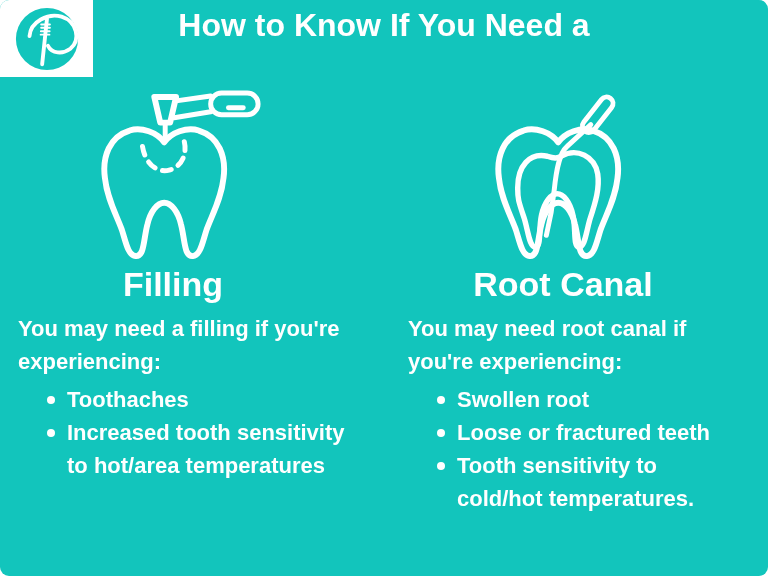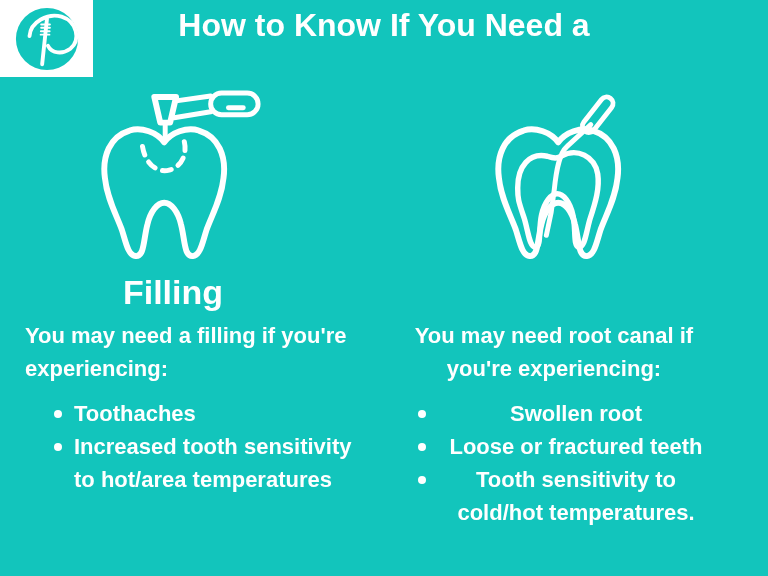--- a/index.html
+++ b/index.html
@@ -1,42 +1,42 @@
 <!DOCTYPE html>
 <html><head>
 <meta charset="utf-8">
 <style>
   html,body{margin:0;padding:0;}
   .canvas{
     position:relative;width:768px;height:576px;overflow:hidden;
     background:#12C5BC;color:#FFFFFF;
-    font-family:"Liberation Sans","DejaVu Sans",sans-serif;font-weight:700;
+    font-family:"Liberation Sans","DejaVu Sans",sans-serif;font-weight:700;border-radius:9px;
   }
   .logo-box{
     position:absolute;top:0;left:0;width:93px;height:77px;background:#FFFFFF;
     display:flex;align-items:center;justify-content:center;
   }
   .title{
     position:absolute;top:4px;left:0;width:768px;margin:0;
     text-align:center;font-size:32px;line-height:42px;font-weight:700;
   }
   .section-heading{
-    position:absolute;top:272px;margin:0;text-align:center;
+    position:absolute;top:264px;margin:0;text-align:center;
     font-size:34px;line-height:40px;font-weight:700;
   }
   .heading-left{left:0;width:346px;}
   .heading-right{left:384px;width:358px;}
   .tooth-art{position:absolute;top:90px;}
   .tooth-art.left{left:98px;}
   .tooth-art.right{left:492px;}
   .col{position:absolute;top:312px;font-size:22px;line-height:33px;}
   .col-left{left:18px;width:350px;}
-  .col-right{left:382px;width:344px;text-align:center;}
-  .intro{margin:7px;}
-  ul.bullets{margin:12px;padding:0 0 0 24px;list-style:none;}
+  .col-right{left:408px;width:344px;}
+  .intro{margin:0;}
+  ul.bullets{margin:5px;padding:0 0 0 24px;list-style:none;}
   ul.bullets li{position:relative;padding-left:20px;}
   ul.bullets li::before{
     content:"";position:absolute;left:0;top:13px;width:8px;height:8px;
     border-radius:50%;background:#FFFFFF;
   }
 </style>
 </head>
 <body>
 
 <div class="canvas">
@@ -77,20 +77,21 @@
   <svg class="tooth-art right" width="168" height="175" viewBox="0 0 170 175">
     <g fill="none" stroke="#FFFFFF" stroke-width="6" stroke-linecap="round" stroke-linejoin="round">
       <path d="M 67,52 C 60,42 44,36 32,40 C 12,46 4,66 7,88 C 9,108 18,124 24,140 C 28,152 30,166 38,167 C 47,168 46,150 50,135 C 53,122 60,113 67,113 C 74,113 81,122 84,135 C 88,150 87,168 96,167 C 104,166 106,152 110,140 C 116,124 125,108 127,88 C 130,66 122,46 102,40 C 90,36 74,42 67,52 Z"></path>
       <path stroke-width="5.5" d="M 26,98 C 26,76 38,62 56,66 C 62,68 66,69 70,66 C 86,57 104,66 107,84 C 109,98 105,112 99,130 C 95,144 94,158 88,158 C 82,158 85,140 82,126 C 79,112 72,104 66,104 C 60,104 53,112 50,126 C 47,140 50,158 44,158 C 38,158 37,144 33,130 C 27,112 26,110 26,98 Z"></path>
       <rect x="-6.5" y="-21" width="13" height="42" rx="6.5" transform="translate(107,24) rotate(38)" stroke-width="5"></rect>
       <path stroke-width="5" d="M 100,34 L 76,56 C 68,63 65,80 63,100 C 61,120 58,134 55,146"></path>
     </g>
   </svg>
 
   <h2 class="section-heading heading-left">Filling</h2>
+  <h2 class="section-heading heading-right">Root Canal</h2>
 
   <div class="col col-left">
     <p class="intro">You may need a filling if you're experiencing:</p>
     <ul class="bullets">
         <li>Toothaches</li>
         <li>Increased tooth sensitivity to hot/area temperatures</li>
       </ul>
   </div>
 
   <div class="col col-right">

